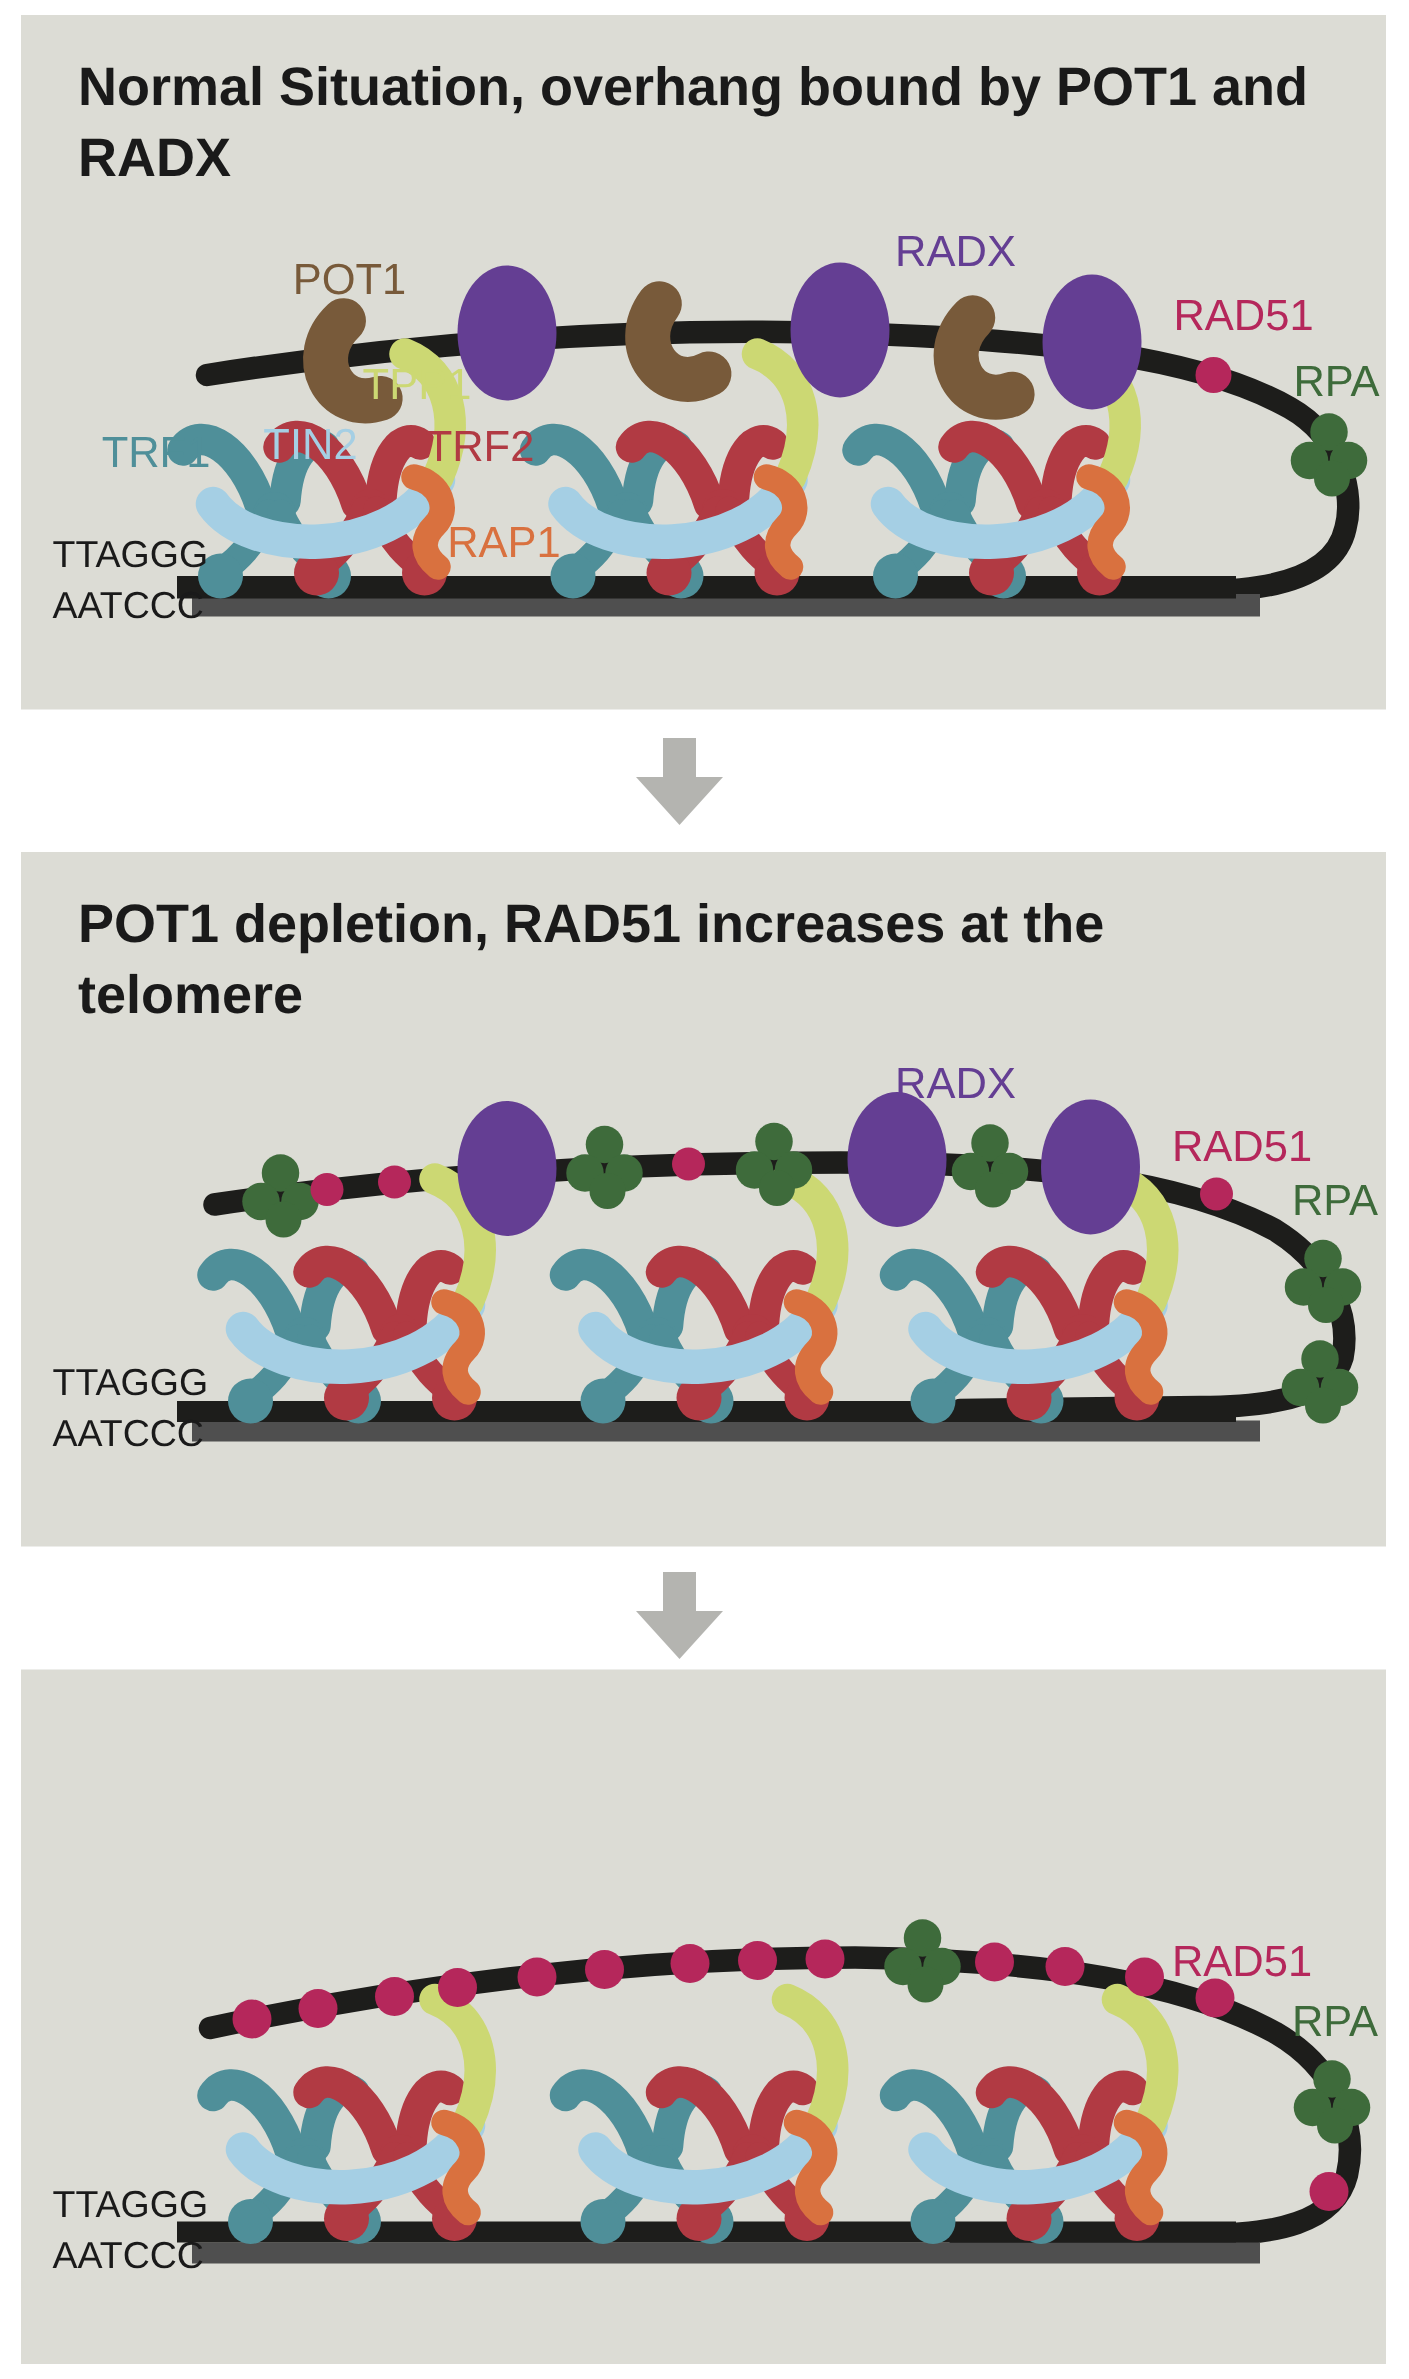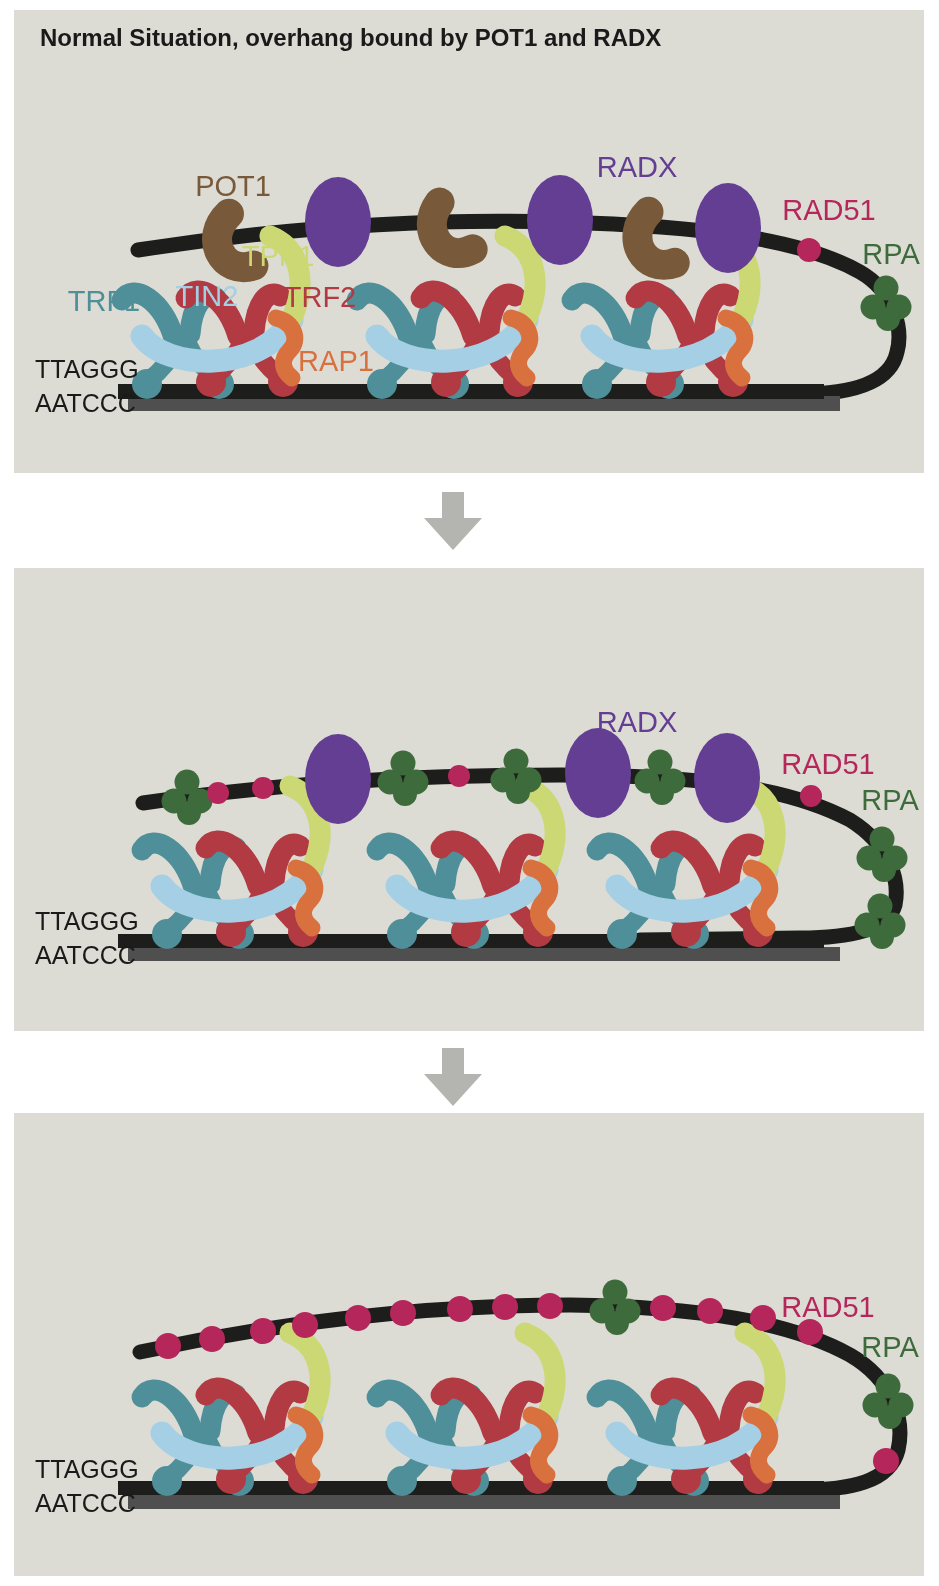--- a/index.html
+++ b/index.html
@@ -1,20 +1,20 @@
 <!DOCTYPE html>
 <html style="--panel_bg: #dcdcd5; --title: #1a1a1a; --dna_black: #1d1d1b; --dna_gray: #4f4f4f; --pot1_brown: #785a3a; --radx_purple: #643e93; --rad51_crimson: #b5275b; --rpa_green: #3e6b3b; --tpp1_yellowgreen: #ccd873; --tin2_lightblue: #a5cfe4; --trf1_teal: #4f8f99; --trf2_red: #b13a43; --rap1_orange: #d9713f; --arrow_gray: #b4b4b0;"><head>
 <meta charset="utf-8">
 <style>
   html,body{margin:0;padding:0;background:#ffffff;}
   #fig{position:relative;width:939px;height:1586px;background:#ffffff;
        font-family:"Liberation Sans",sans-serif;overflow:hidden;}
   .panel{position:absolute;left:14px;width:910px;height:463px;background:var(--panel_bg);}
-  .panel h2{position:absolute;top:12px;left:26px;right:28px;margin:0;
-            font-weight:700;font-size:24px;line-height:1.31;color:var(--title);}
+  .panel h2{position:absolute;top:12px;left:26px;right:28px;margin:12px;
+            font-weight:700;font-size:36px;line-height:1.31;color:var(--title);}
   .panel svg.scene{position:absolute;left:0;top:0;width:910px;height:463px;}
   .arrow{position:absolute;left:424px;width:58px;height:58px;}
 
   
   .st21{fill:none;stroke:currentColor;stroke-width:21;stroke-linecap:round;}
   .st18{fill:none;stroke:currentColor;stroke-width:18;stroke-linecap:round;}
   #trf circle{fill:currentColor;stroke:none;}
   .c-trf1{color:var(--trf1_teal);}
   .c-trf2{color:var(--trf2_red);}
   .tin2-arc{fill:none;stroke:var(--tin2_lightblue);stroke-width:23;stroke-linecap:round;}
@@ -143,20 +143,21 @@
       <circle class="rad51dot" cx="249" cy="220" r="11"></circle>
       <circle class="rad51dot" cx="445" cy="208" r="11"></circle>
       <circle class="rad51dot" cx="797" cy="228" r="11"></circle>
 
       <text class="plabel mid lc-radx" x="623" y="164">RADX</text>
       <text class="plabel mid lc-rad51" x="814" y="206">RAD51</text>
       <text class="plabel mid lc-rpa" x="876" y="242">RPA</text>
       <text class="seq" x="21" y="362">TTAGGG</text>
       <text class="seq" x="21" y="396">AATCCC</text>
     </svg>
+    <h2>POT1 depletion, RAD51 increases at the telomere</h2>
   </section>
 
   <div class="arrow" style="top:1048px">
     <svg width="58" height="58" viewBox="0 0 58 58">
         <path d="M18,0 H40 V26 H58 L29,58 0,26 H18 Z" fill="var(--arrow_gray)"></path>
       </svg>
   </div>
 
   <section class="panel" style="top:1113px">
     <svg class="scene" viewBox="0 0 910 463">

